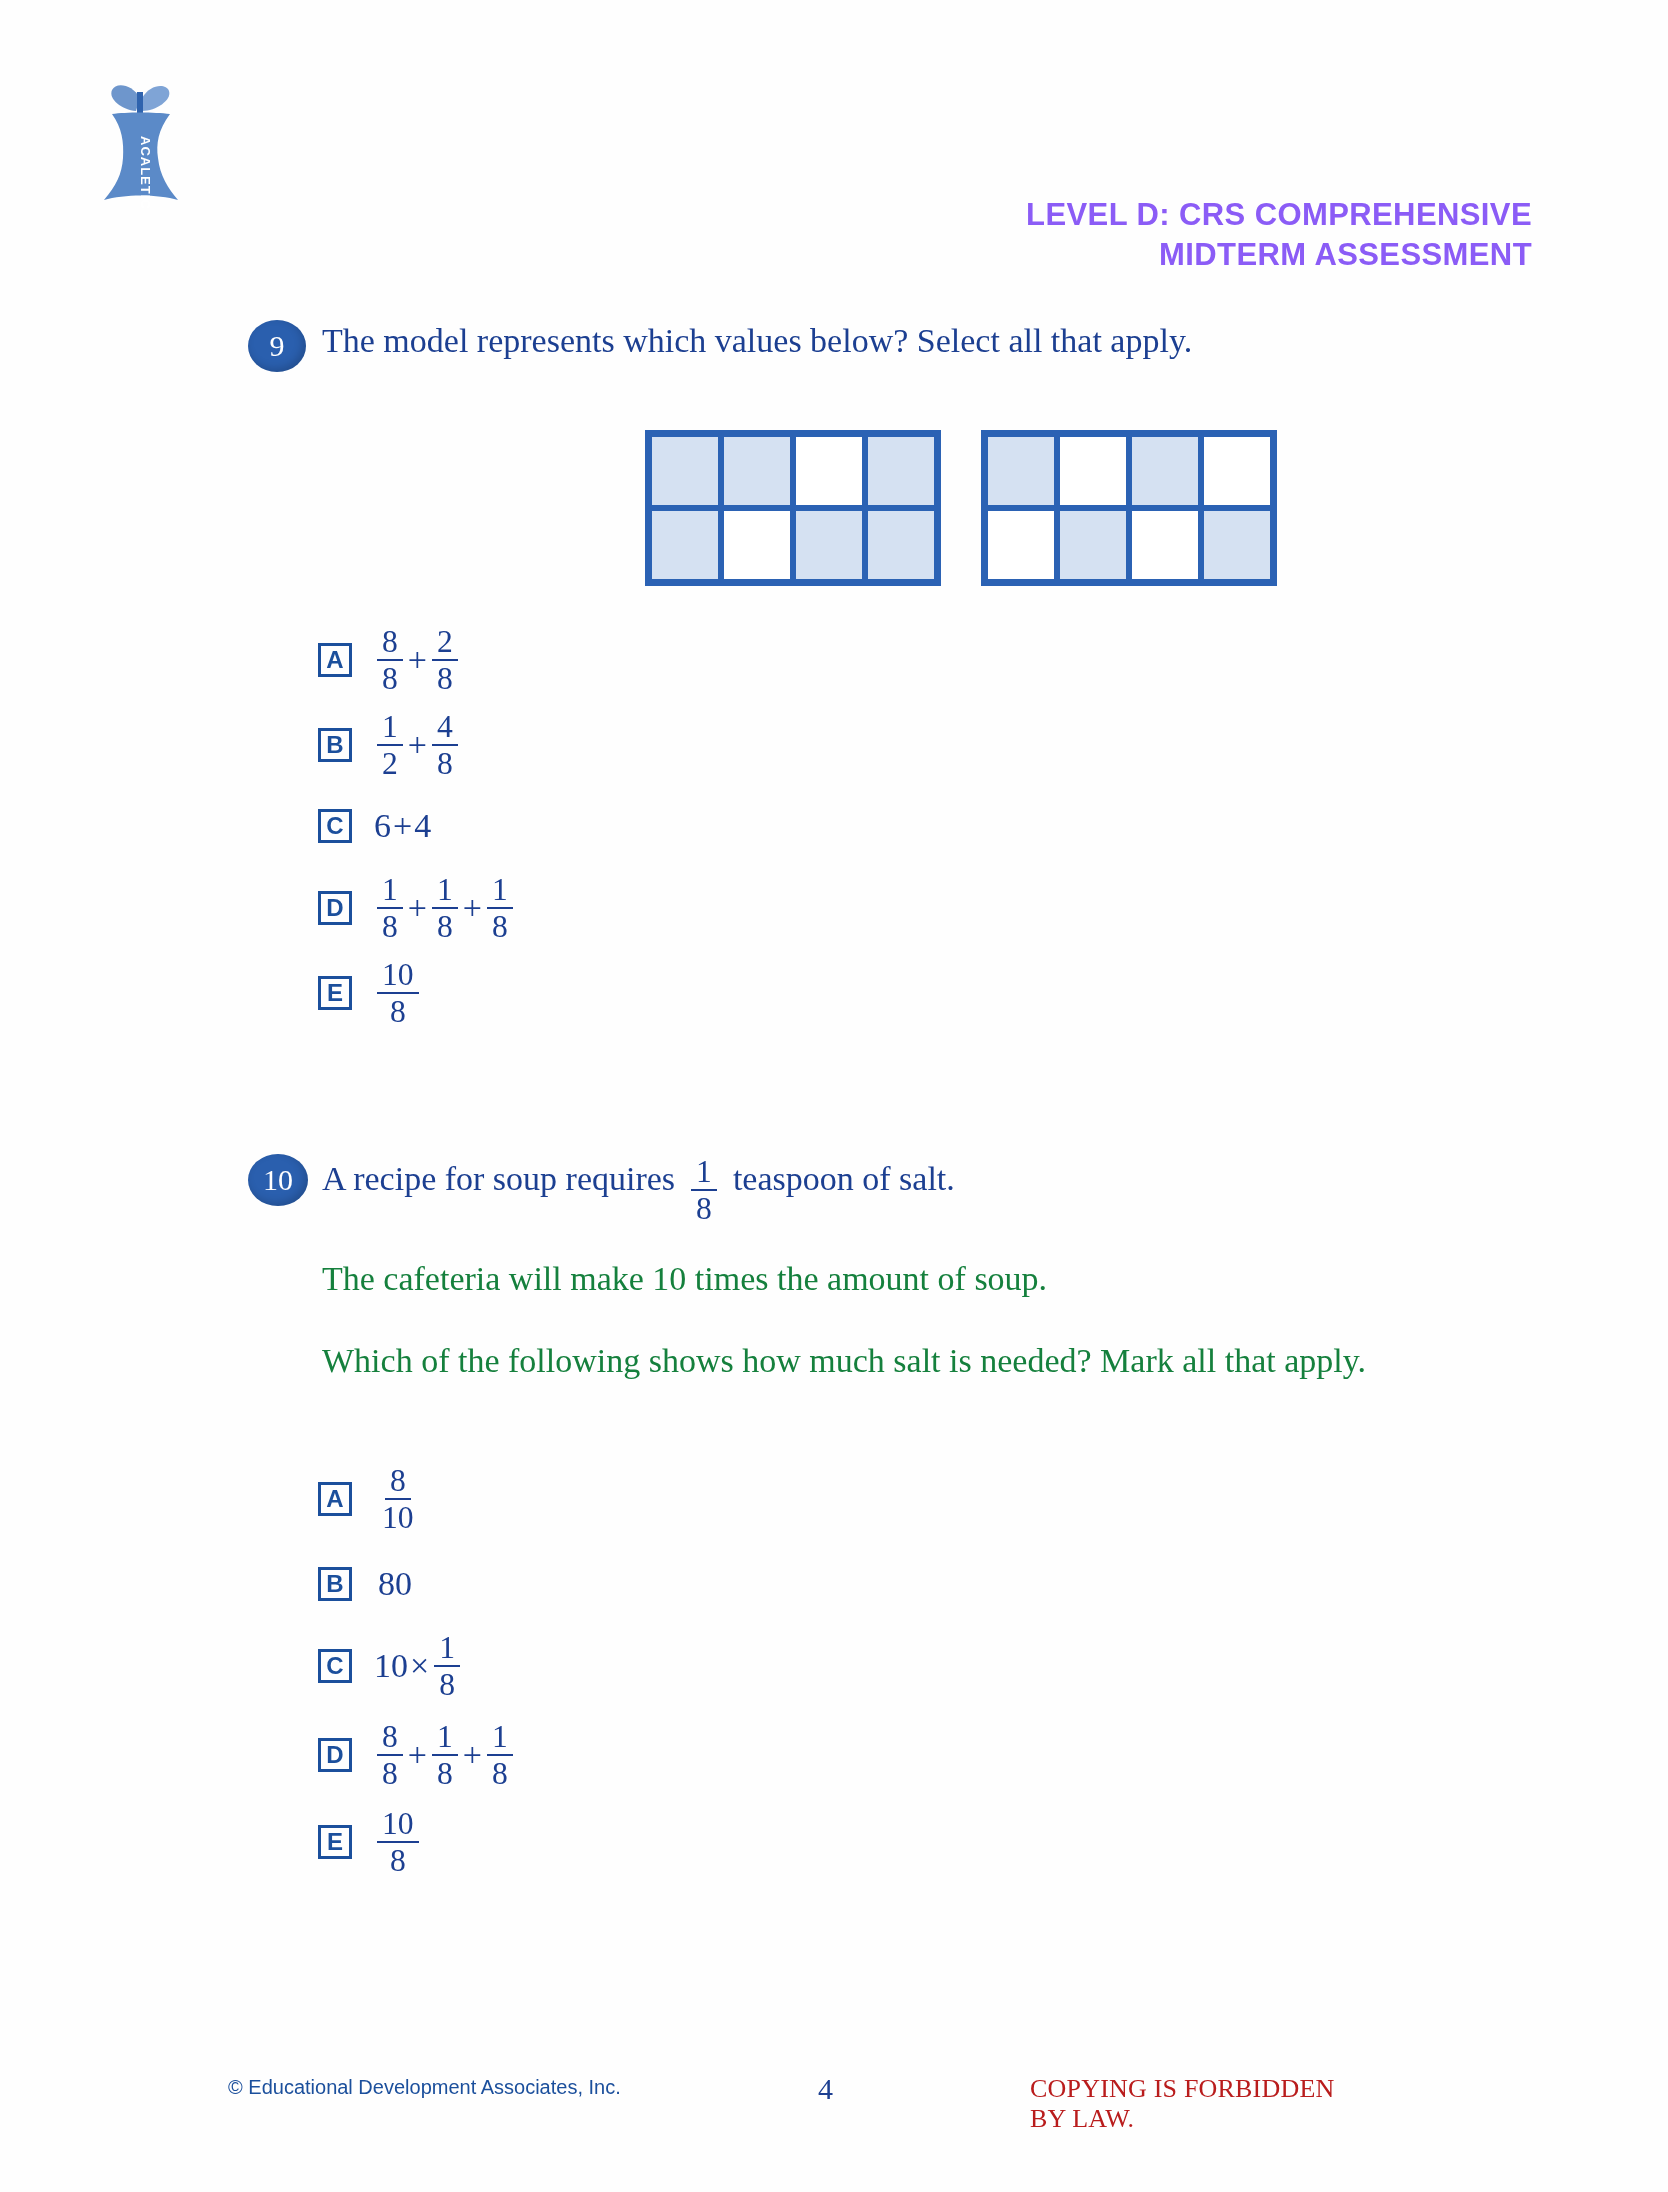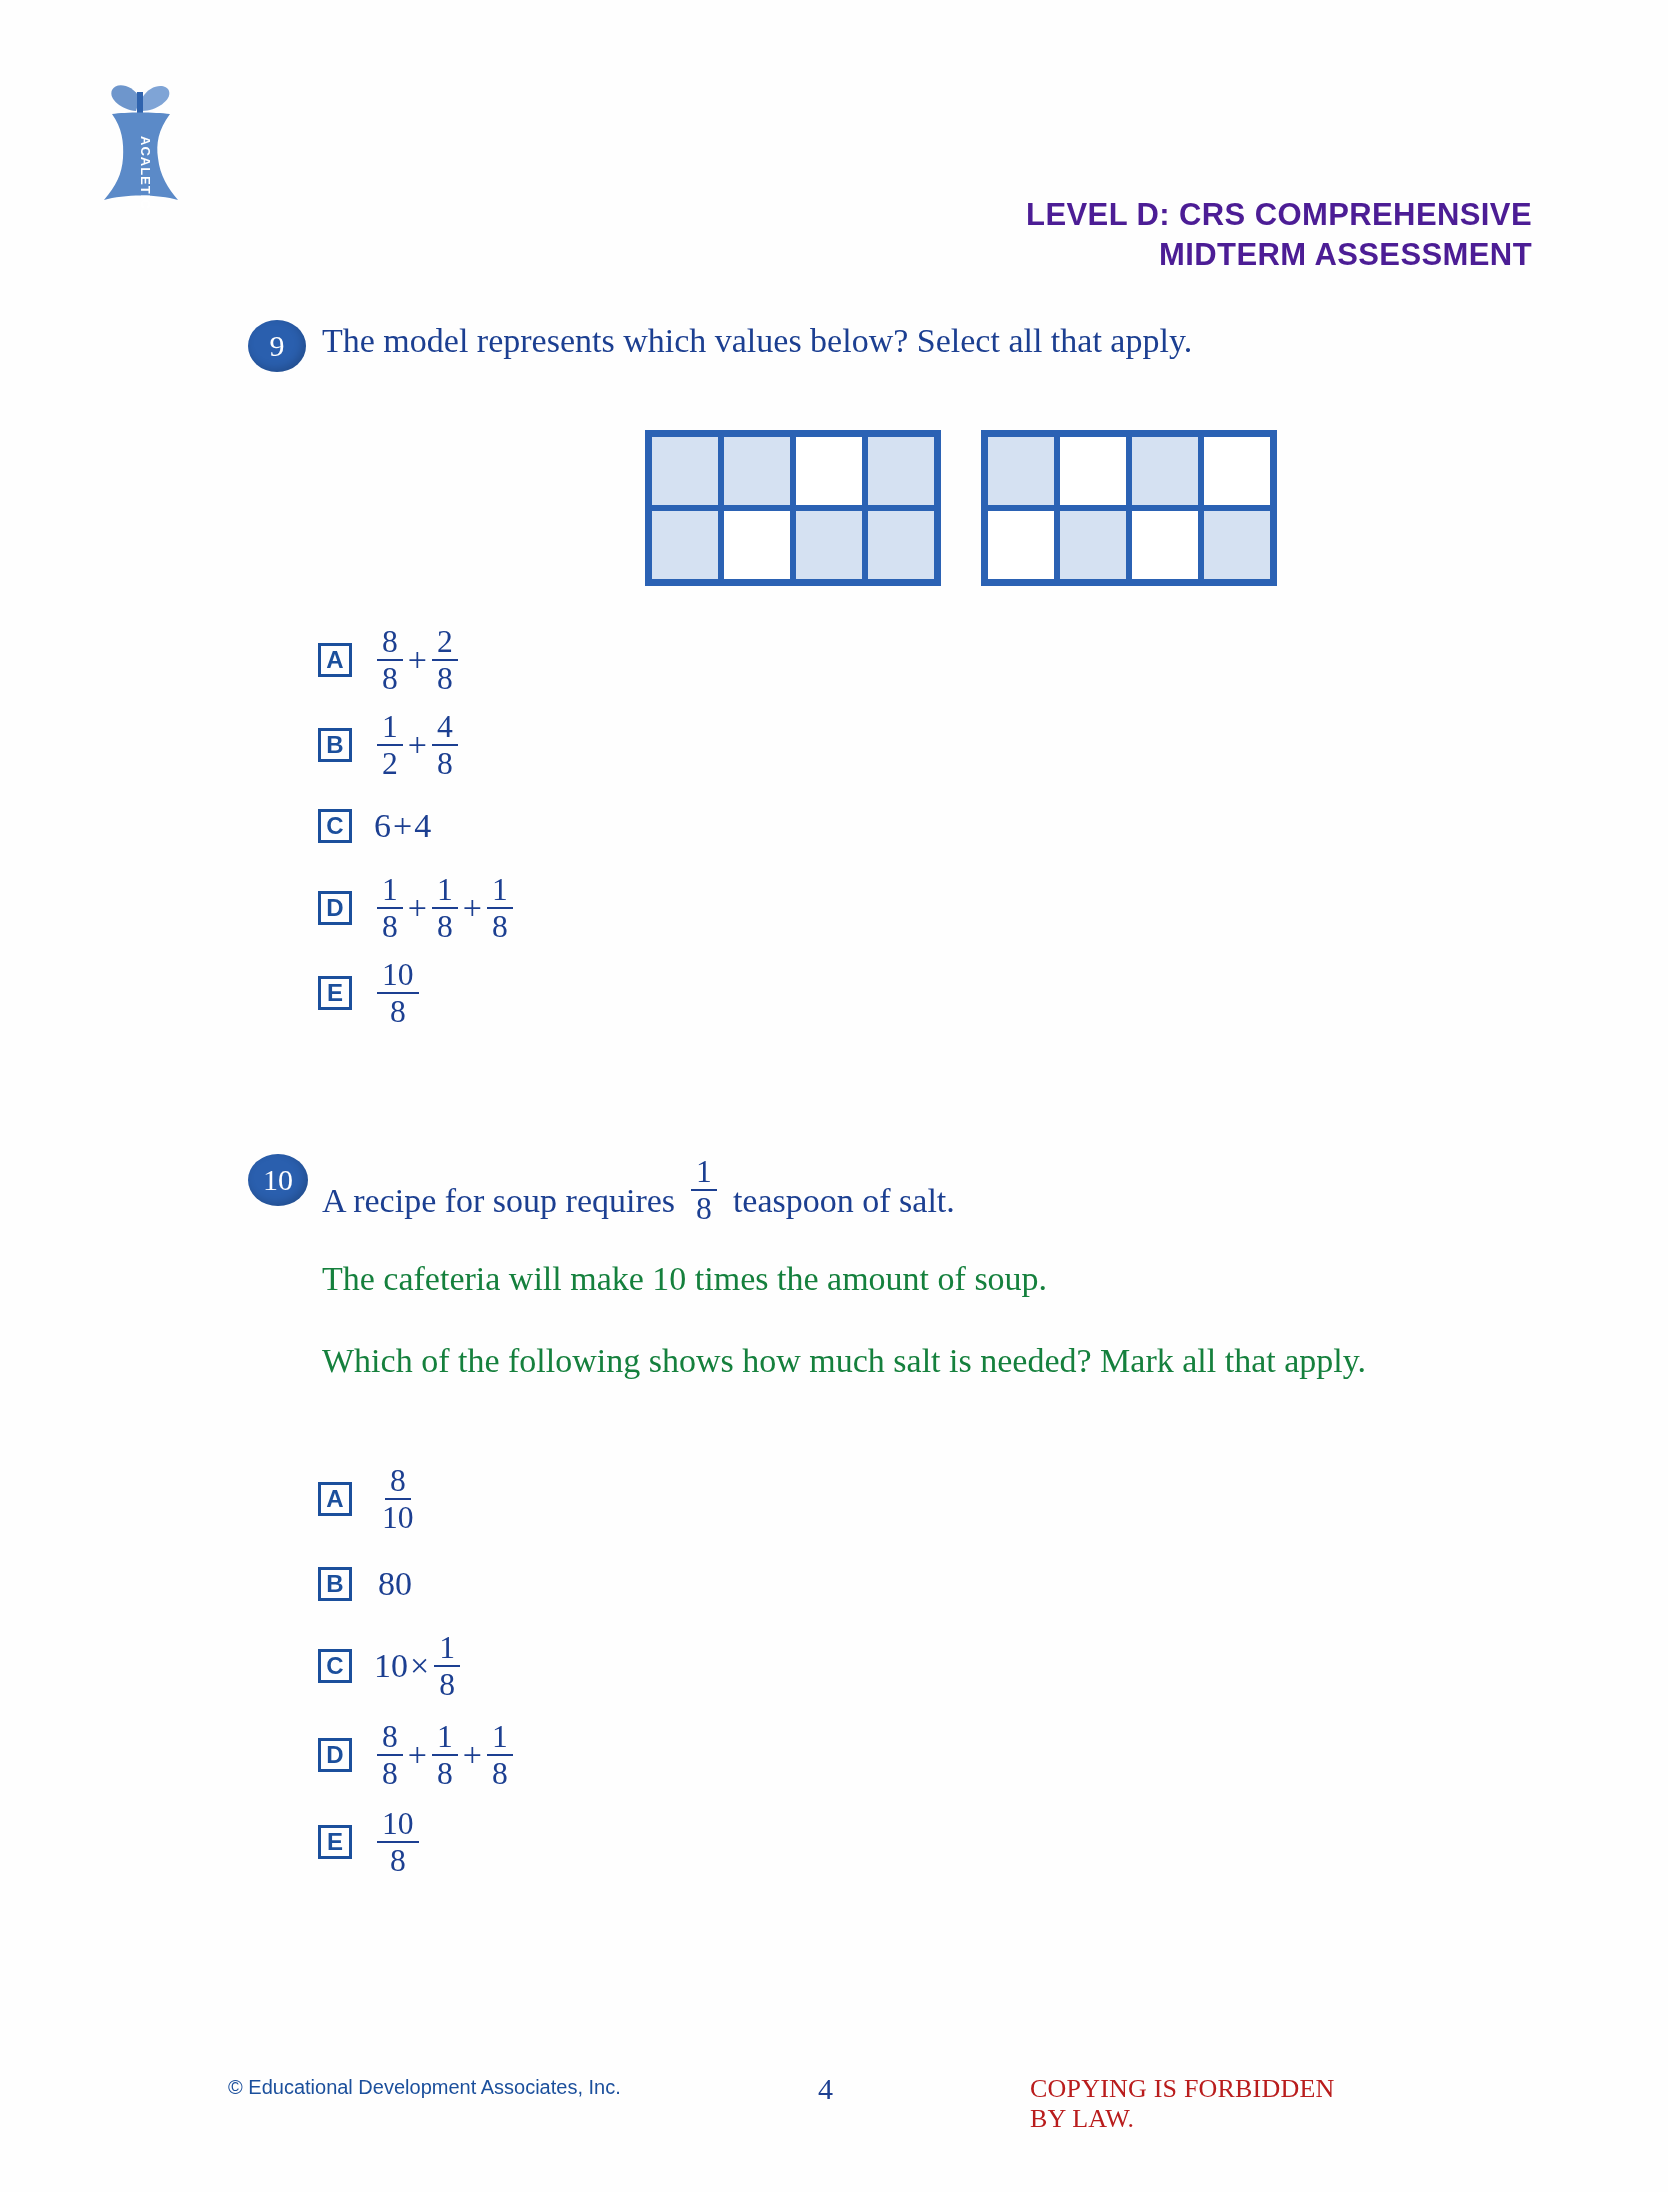--- a/index.html
+++ b/index.html
@@ -36,21 +36,21 @@
   .doc-header {
     position: absolute;
     right: 136px;
     top: 195px;
     text-align: right;
     font-family: "Liberation Sans", sans-serif;
     font-weight: bold;
     font-size: 31px;
     letter-spacing: 0.4px;
     line-height: 1.28;
-    color: #4c1d95;
+    color: #8b5cf6;
   }
   .doc-header .line2 { display: block; }
 
   
   .question {
     position: absolute;
     left: 0;
     width: 1668px;
   }
   #q9 { top: 318px; }
@@ -323,21 +323,21 @@
         </div>
       </div>
 
     </div>
   </div>
 
   <div class="question" id="q10">
 
     <div class="qnum wide">10</div>
 
-    <div class="qtext" style="top:4px; display:flex; align-items:flex-end;">
+    <div class="qtext" style="top:4px; display:flex; align-items:flex-start;">
       <span>A recipe for soup requires</span>
       <span class="frac" style="margin:0 16px;">
         <span class="num">1</span>
         <span class="den">8</span>
       </span>
       <span>teaspoon of salt.</span>
     </div>
 
     <div class="qline" style="top:108px;">The cafeteria will make 10 times the amount of soup.</div>
 

